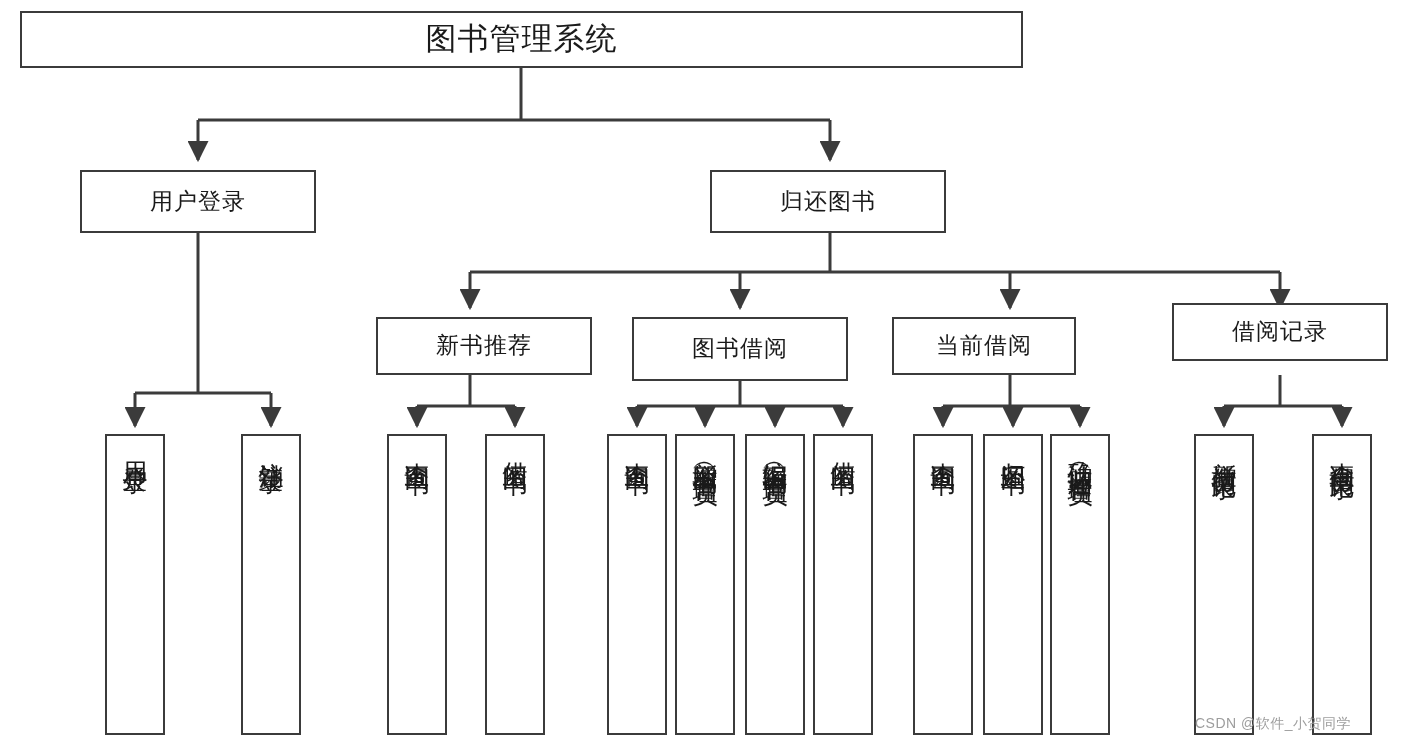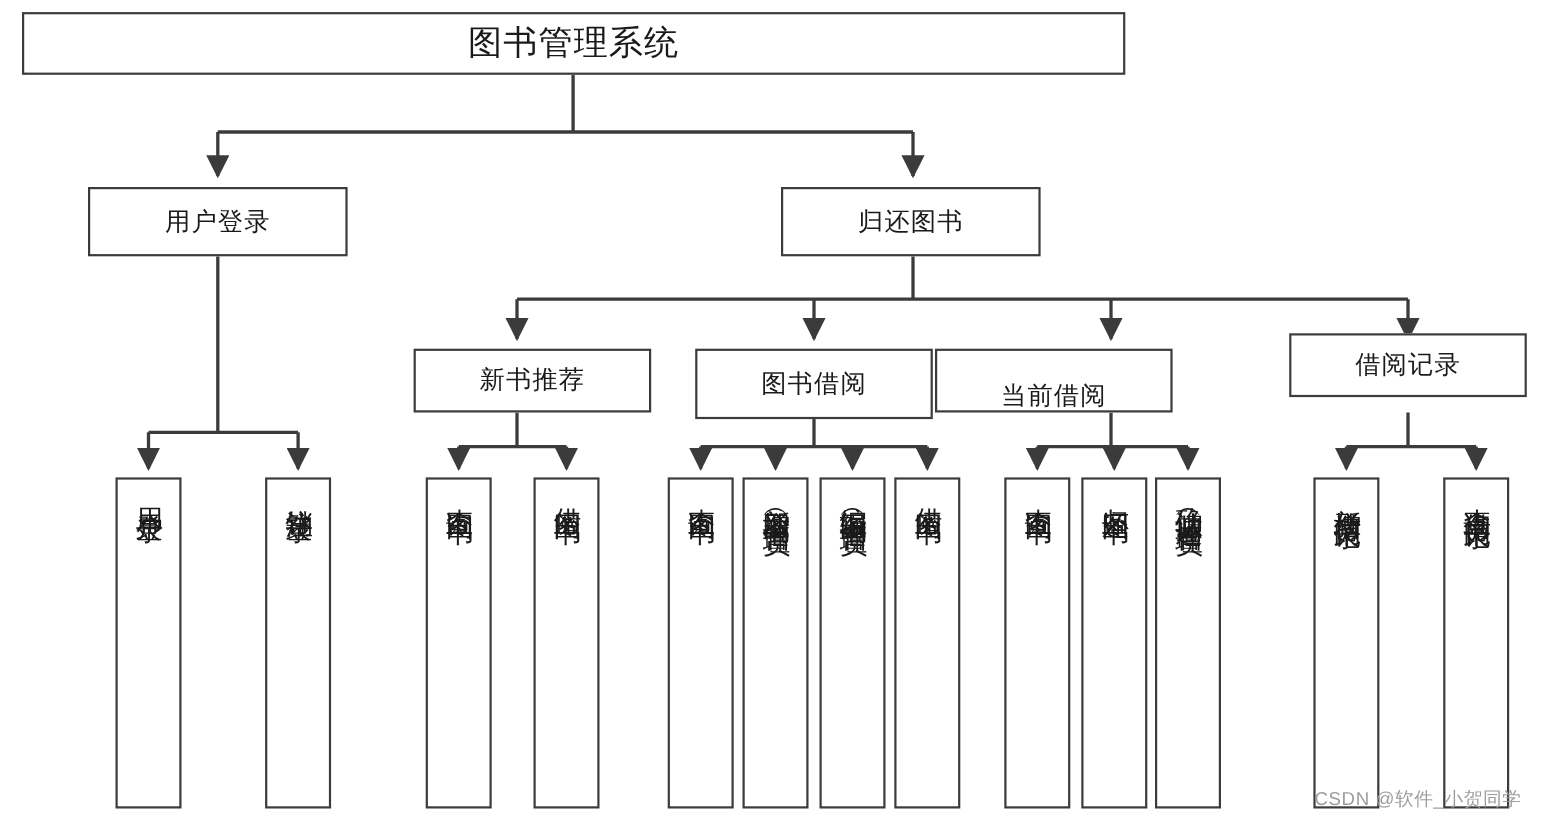--- a/index.html
+++ b/index.html
@@ -57,21 +57,21 @@
   .v-node .node-label {
     writing-mode: vertical-rl;
     text-orientation: upright;
     font-size: 25px;
     line-height: 1.0;
     letter-spacing: 3px;
     white-space: nowrap;
   }
   .watermark {
     position: absolute;
-    font-size: 17px;
+    font-size: 14px;
     color: #9d9d9d;
     white-space: nowrap;
     letter-spacing: 0.5px;
   }
 </style>
 </head>
 <body>
 
 <div id="diagram-root">
 
@@ -135,21 +135,21 @@
   <div class="node h-node" style="left:710px; top:170px; width:236px; height:63px;">
     <span class="node-label">归还图书</span>
   </div>
 
   <div class="node h-node" style="left:376px; top:317px; width:216px; height:58px;">
     <span class="node-label">新书推荐</span>
   </div>
   <div class="node h-node" style="left:632px; top:317px; width:216px; height:64px;">
     <span class="node-label">图书借阅</span>
   </div>
-  <div class="node h-node" style="left:850px; top:317px; width:216px; height:58px;align-items:flex-end;">
+  <div class="node h-node" style="left:892px; top:317px; width:184px; height:58px;">
     <span class="node-label">当前借阅</span>
   </div>
   <div class="node h-node" style="left:1172px; top:303px; width:216px; height:58px;">
     <span class="node-label">借阅记录</span>
   </div>
 
   <div class="node v-node" style="left:105px; top:434px; width:60px; height:301px;">
     <span class="node-label">用户登录</span>
   </div>
   <div class="node v-node" style="left:241px; top:434px; width:60px; height:301px;">

